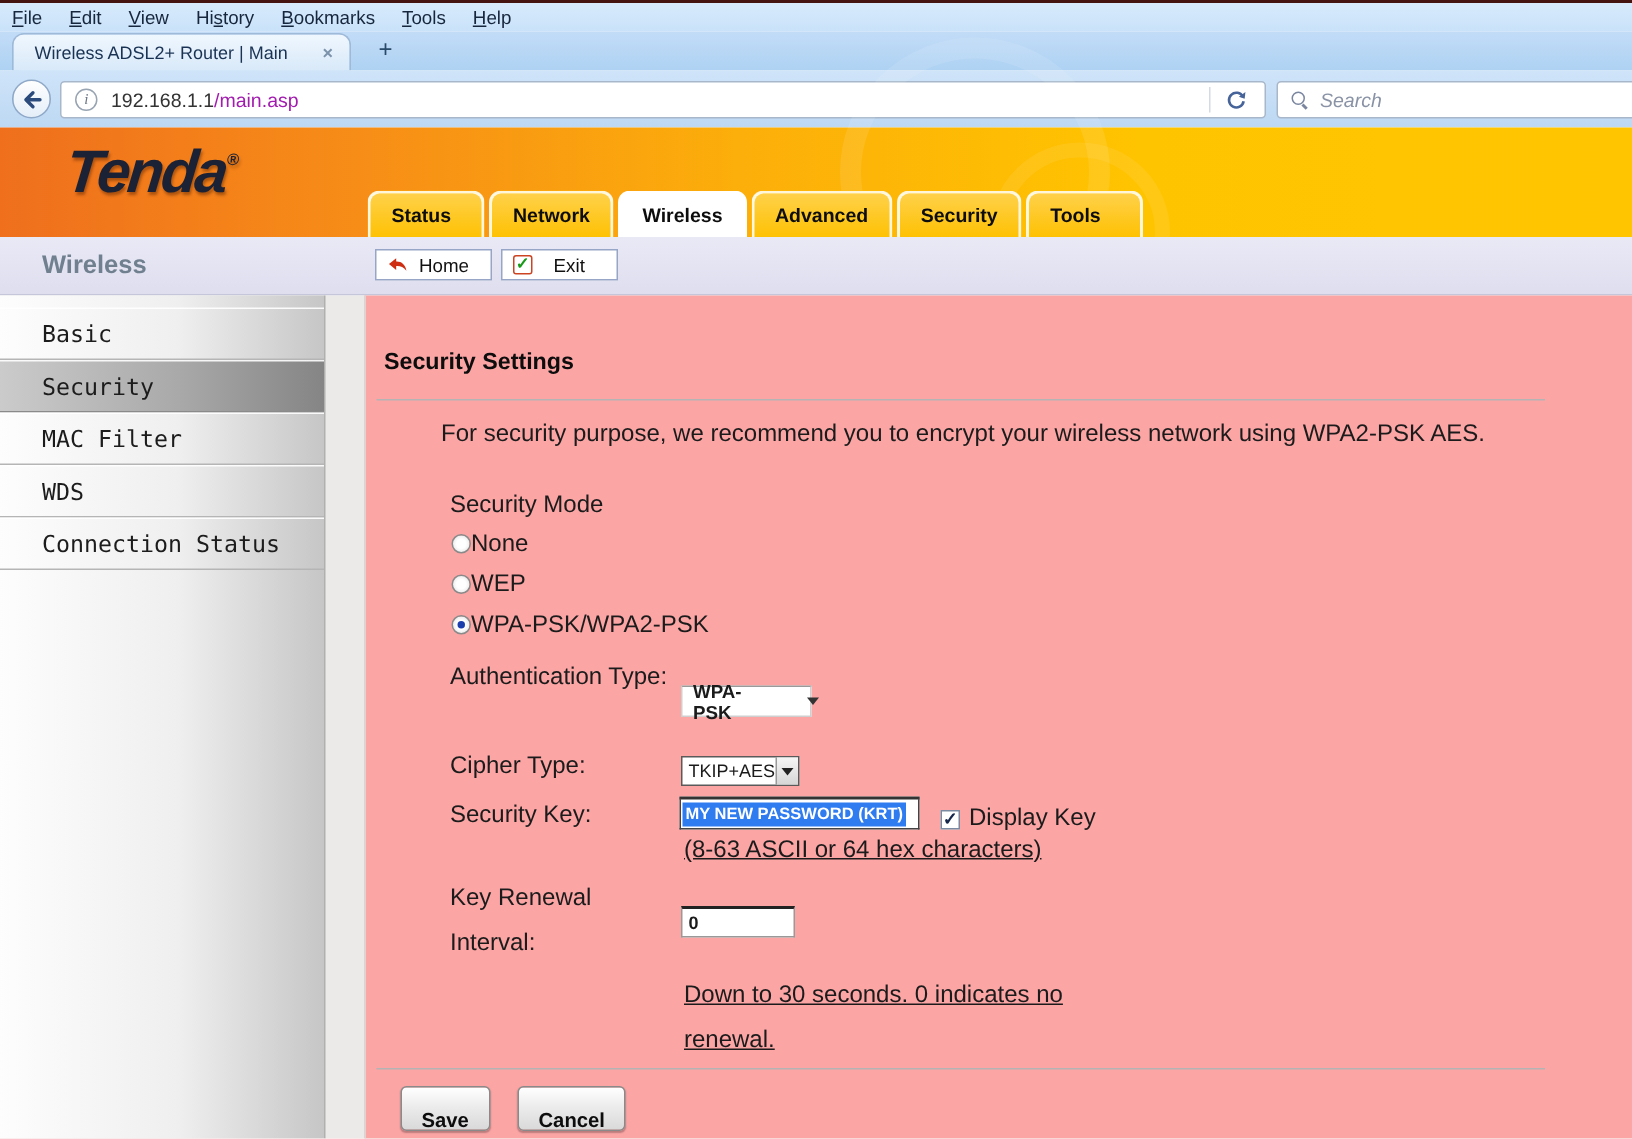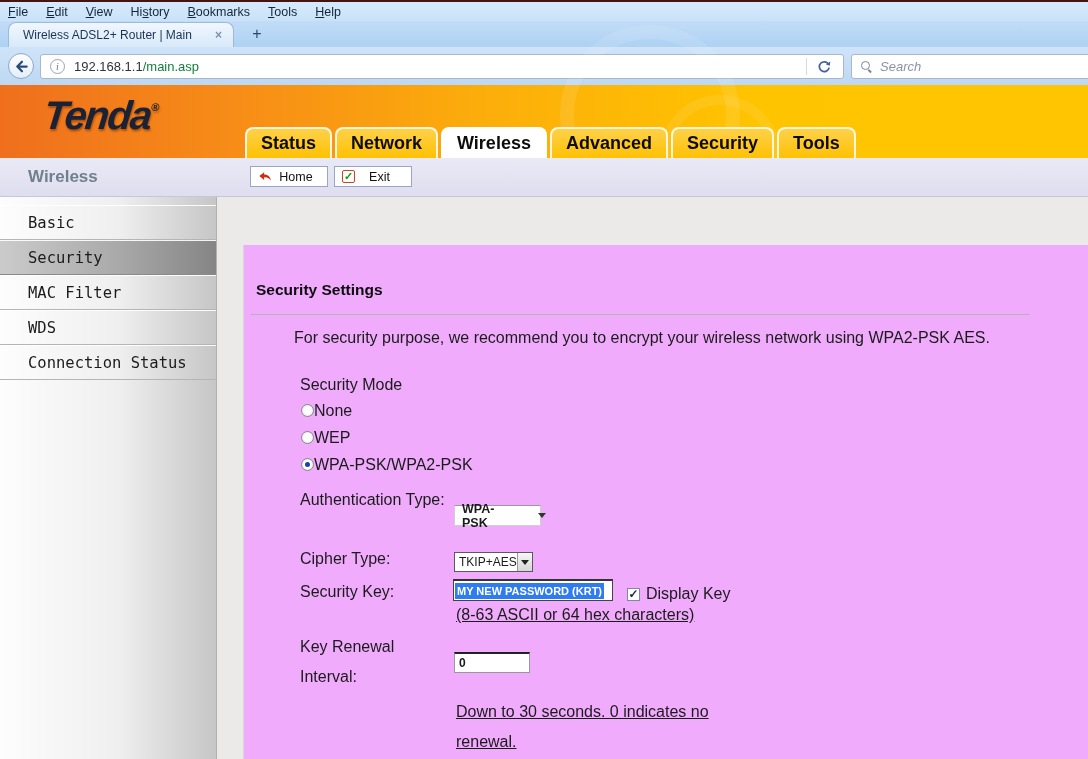--- a/index.html
+++ b/index.html
@@ -33,21 +33,21 @@
             background:linear-gradient(#cfe4f9,#bdd8f3); }
   .back-btn { position:absolute; left:8px; top:6px; width:26px; height:26px; border-radius:50%;
               background:linear-gradient(#fefefe,#e4eef8); border:1px solid #8fa8c8;
               display:flex; align-items:center; justify-content:center; cursor:pointer; }
   .urlbar { position:absolute; left:40px; top:7px; width:804px; height:25px;
             background:#fff; border:1px solid #a8b8ca; border-radius:3px; }
   .info-icon { position:absolute; left:9px; top:4px; width:15px; height:15px; border-radius:50%;
                border:1px solid #98a4b2; color:#6a7684; font-size:10px; font-style:italic;
                font-family:"Liberation Serif", serif; text-align:center; line-height:13px; }
   .url-text { position:absolute; left:33px; top:4px; font-size:13px; color:#333; }
-  .url-text .path { color:#15803d; }
+  .url-text .path { color:#a21caf; }
   .urlbar-divider { position:absolute; right:36px; top:3px; bottom:3px; width:1px; background:#d4dbe4; }
   .reload-btn { position:absolute; right:7px; top:4px; width:24px; height:16px;
                 display:flex; align-items:center; justify-content:center; cursor:pointer; }
   .searchbox { position:absolute; left:851px; top:7px; width:240px; height:25px;
                background:#fff; border:1px solid #a8b8ca; border-radius:3px;
                display:flex; align-items:center; padding-left:9px; gap:8px; }
   .mag-icon { position:relative; width:11px; height:11px; }
   .mag-icon::before { content:""; position:absolute; left:0; top:0; width:7px; height:7px;
                       border:1.5px solid #7a86a0; border-radius:50%; }
   .mag-icon::after { content:""; position:absolute; left:8px; top:8px; width:4px; height:1.6px;
@@ -65,21 +65,21 @@
   .logo { position:absolute; left:44px; top:8px; color:#1b2236;
           font-size:40px; font-weight:900; font-style:italic; letter-spacing:-2px;
           text-shadow:1px 2px 2px rgba(80,30,0,0.45); transform:skewX(-6deg); }
   .logo sup { font-size:11px; letter-spacing:0; vertical-align:18px; }
 
   .gold-tabs { position:absolute; left:245px; bottom:0; display:flex; gap:3px; }
   .gold-tab { height:31px; min-width:78px; padding:0 14px;
               border:2px solid rgba(255,255,255,0.85); border-bottom:none;
               border-radius:8px 8px 0 0;
               background:linear-gradient(#ffd14a,#fec103);
-              font-size:18px; font-weight:bold; color:#0d0d0d;
+              font-size:13px; font-weight:bold; color:#0d0d0d;
               display:flex; align-items:center; justify-content:flex-start; cursor:pointer; }
   .gold-tab[data-active="true"] { background:#fff; border-color:#fff; }
 
   
   .sectionbar { position:absolute; left:0; top:158px; width:100%; height:39px;
                 background:linear-gradient(#e9e9f6,#dedeef); border-bottom:1px solid #c6c6da; }
   .section-title { position:absolute; left:28px; top:9px; font-size:17px; font-weight:bold; color:#70808f; }
   .hx-btn { position:absolute; top:8px; width:78px; height:21px; background:#fff;
             border:1px solid #97a6c6; display:flex; align-items:center; padding:0 7px;
             font-size:12.5px; color:#111; cursor:pointer; }
@@ -94,22 +94,22 @@
   .sidebar { position:absolute; left:0; top:0; bottom:0; width:217px;
              background:linear-gradient(to right,#fdfdfd 0%,#efefef 55%,#c6c6c6 100%);
              border-right:1px solid #b0b0b0; padding-top:8px; }
   .side-item { height:35px; line-height:34px; padding-left:28px;
                font-family:"DejaVu Sans Mono","Liberation Mono",monospace;
                font-size:15.5px; color:#1c1c1c; border-top:1px solid rgba(255,255,255,0.9);
                border-bottom:1px solid #b5b5b5; cursor:pointer; }
   .side-item[data-active="true"] { background:linear-gradient(to right,#cbcbcb 0%,#a9a9a9 55%,#858585 100%);
                                    border-bottom:1px solid #8a8a8a; }
 
-  .content { position:absolute; left:243px; top:0; right:0; bottom:0; background:#f0abfc;
-             border-left:1px solid #d8d7d5; font-size:16px; color:#1b1b1b;margin-top:48px; }
+  .content { position:absolute; left:243px; top:0; right:0; bottom:0; background:#fca5a5;
+             border-left:1px solid #d8d7d5; font-size:16px; color:#1b1b1b; }
   .m-title { position:absolute; left:12px; top:36px; font-size:15.5px; font-weight:bold; color:#0d0d0d; }
   .m-hr1 { position:absolute; left:7px; top:69px; width:779px; height:1px; background:#b4b4b4; }
   .m-hr2 { position:absolute; left:7px; top:515px; width:779px; height:1px; background:#b4b4b4; }
   .m-intro { position:absolute; left:50px; top:84px; white-space:nowrap; }
   .m-label { position:absolute; line-height:30px; }
 
   .radio-row { position:absolute; left:57px; height:27px; display:flex; align-items:center; gap:0; cursor:pointer; }
   .radio { width:13px; height:13px; border-radius:50%; border:1px solid #8a8a8a;
            background:radial-gradient(#ffffff 40%,#dcdcdc); position:relative; }
   .radio-row[data-checked="true"] .radio::after { content:""; position:absolute; left:3px; top:3px;

